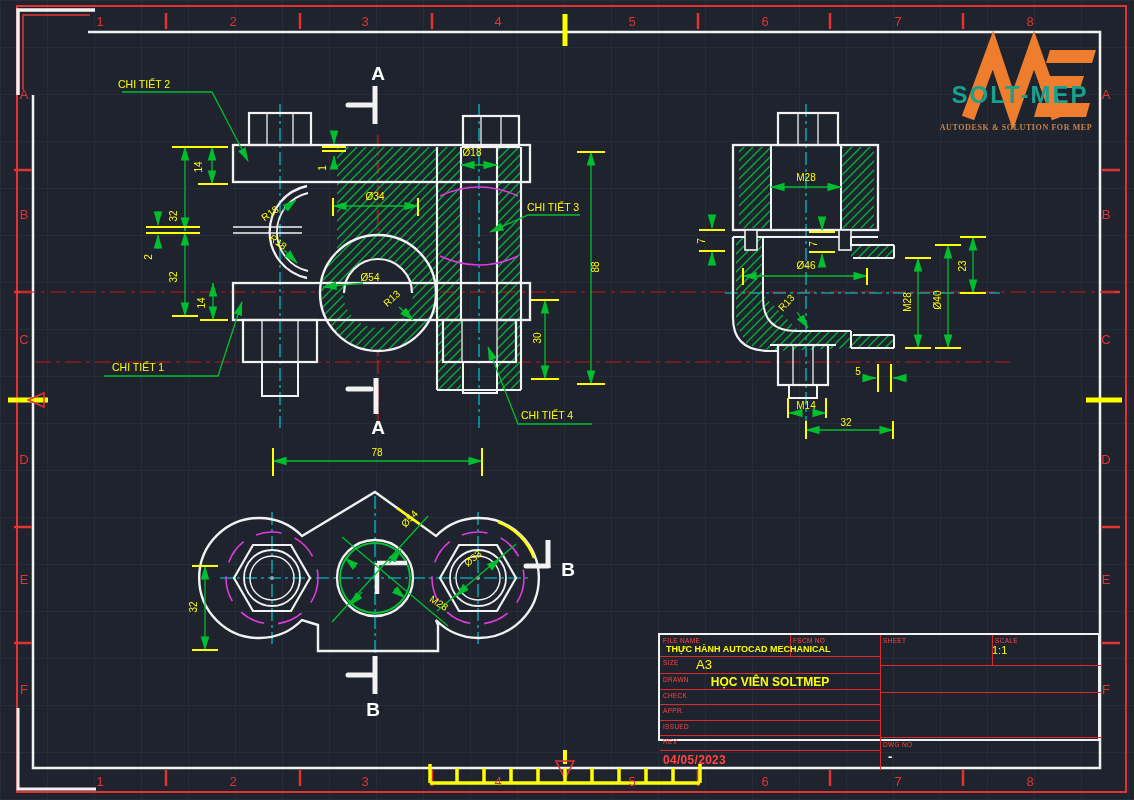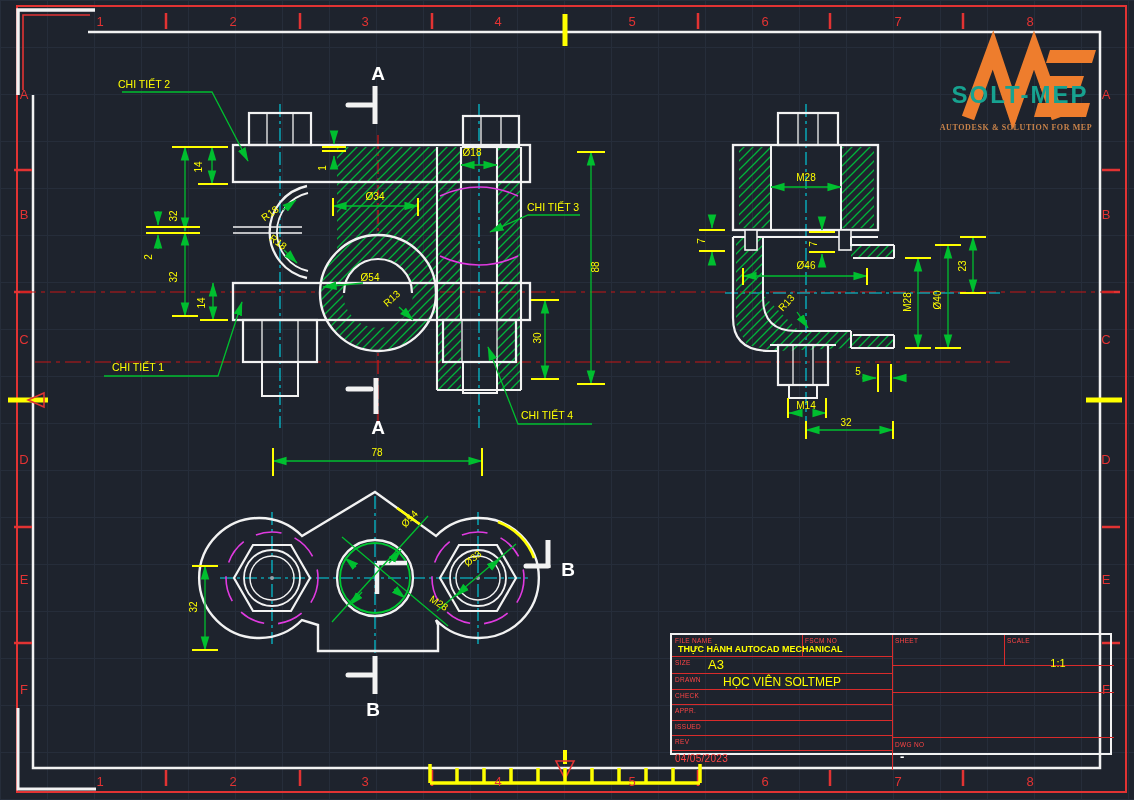--- a/index.html
+++ b/index.html
@@ -8,22 +8,22 @@
     background-image:linear-gradient(to right,#262d3a 1px,transparent 1px),
                      linear-gradient(to bottom,#262d3a 1px,transparent 1px);
     background-size:47px 47px;
     font-family:"Liberation Sans","DejaVu Sans",sans-serif;}
   svg.canvas{position:absolute;left:0;top:0;}
   svg text{user-select:none;}
   .dim{fill:#ffff00;font-size:10px;}
   .plabel{fill:#ffff00;font-size:10.5px;}
   .seclet{fill:#ffffff;font-size:19px;font-weight:bold;}
   .bidx{fill:#e23333;font-size:13px;}
-  .tblock{position:absolute;left:658px;top:633px;width:442px;height:122px;
-    border:2px solid #f2f2f2;box-sizing:border-box;margin-left:12px;}
+  .tblock{position:absolute;left:658px;top:633px;width:442px;height:108px;
+    border:2px solid #f2f2f2;box-sizing:border-box;}
   .tbl{position:absolute;background:#d92b2b;}
   .tb-label{position:absolute;color:#ff4545;font-size:6.5px;letter-spacing:.3px;white-space:nowrap;}
   .tb-val{position:absolute;color:#ffff00;white-space:nowrap;}
   .logo-name{fill:#17a290;font-size:24px;font-weight:bold;letter-spacing:2px;}
   .logo-tag{fill:#c9834a;font-size:8px;font-weight:bold;letter-spacing:.6px;font-family:"Liberation Serif","DejaVu Serif",serif;}
 </style>
 </head>
 <body>
 
 <div class="sheet">
@@ -355,19 +355,19 @@
   <span class="tb-label" style="left:3px;top:24px">SIZE</span>
   <span class="tb-label" style="left:3px;top:41px">DRAWN</span>
   <span class="tb-label" style="left:3px;top:57px">CHECK</span>
   <span class="tb-label" style="left:3px;top:72px">APPR.</span>
   <span class="tb-label" style="left:3px;top:88px">ISSUED</span>
   <span class="tb-label" style="left:3px;top:103px">REV</span>
   <span class="tb-label" style="left:223px;top:106px">DWG NO</span>
 
   <span class="tb-val" style="left:6px;top:9px;font-size:9px;font-weight:bold">THỰC HÀNH AUTOCAD MECHANICAL</span>
   <span class="tb-val" style="left:36px;top:22px;font-size:13px">A3</span>
-  <span class="tb-val" style="left:0;top:40px;width:220px;text-align:center;font-size:12px;font-weight:normal">HỌC VIÊN SOLTMEP</span>
-  <span class="tb-val" style="left:332px;top:22px;width:108px;text-align:center;font-size:11px">1:1</span>
+  <span class="tb-val" style="left:0;top:40px;width:220px;text-align:center;font-size:12px;font-weight:bold">HỌC VIÊN SOLTMEP</span>
+  <span class="tb-val" style="left:332px;top:9px;width:108px;font-size:11px">1:1</span>
   <span class="tb-val" style="left:228px;top:114px;font-size:13px;font-weight:bold;color:#ffffff">-</span>
-  <span class="tb-label" style="left:3px;top:118px;font-size:10px;font-weight:normal">04/05/2023</span>
+  <span class="tb-label" style="left:3px;top:118px;font-size:12px;font-weight:bold">04/05/2023</span>
 </div>
 
 </div>
 
 </body></html>

